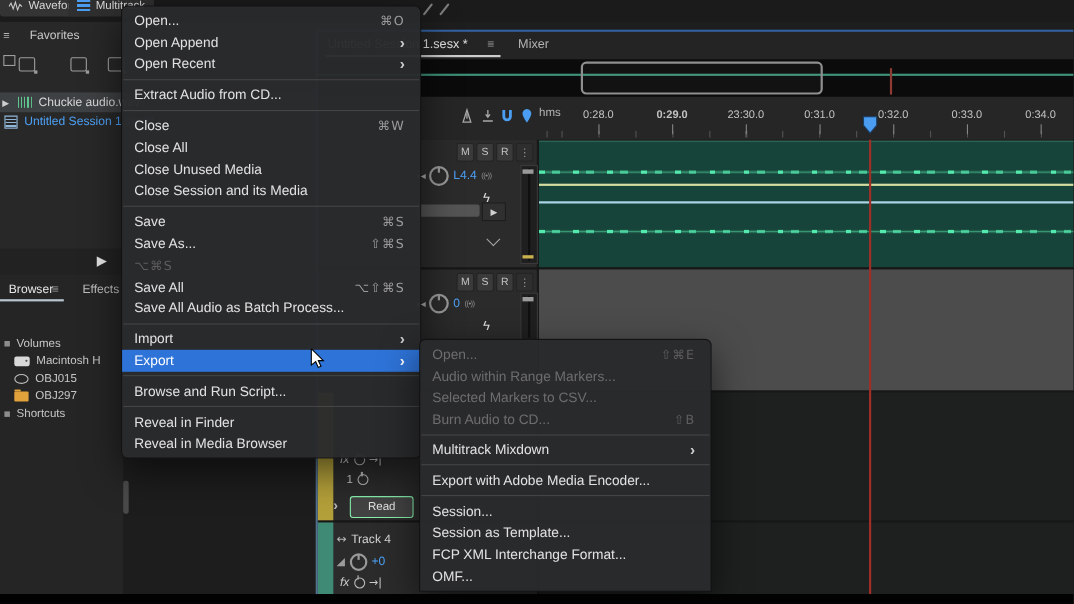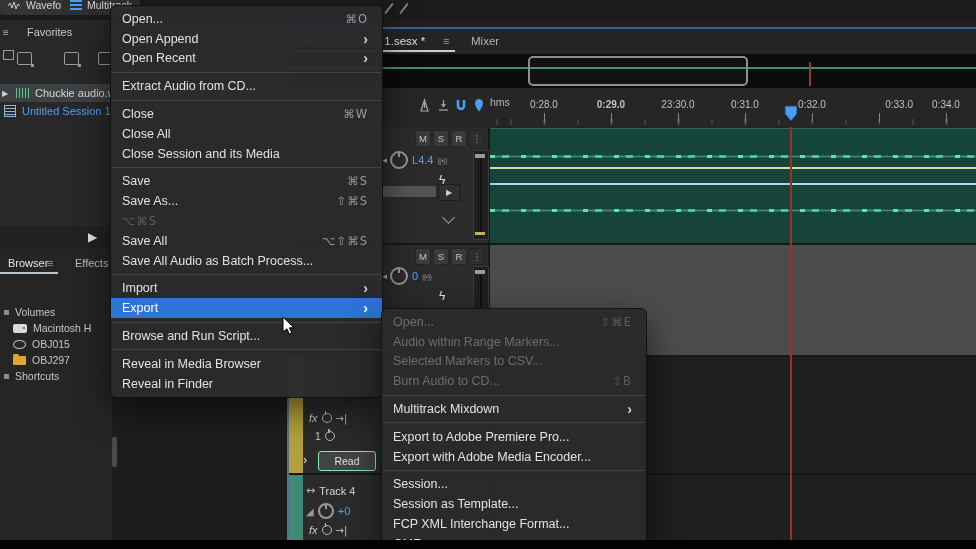--- a/index.html
+++ b/index.html
@@ -278,21 +278,21 @@
           <span class="tick-mark"></span>
         </span>
         <span class="tick" style="left: 456px;">
           <span class="tick-label">0:31.0</span>
           <span class="tick-mark"></span>
         </span>
         <span class="tick" style="left: 523px;">
           <span class="tick-label">0:32.0</span>
           <span class="tick-mark"></span>
         </span>
-        <span class="tick" style="left: 590px; text-align: right;">
+        <span class="tick" style="left: 590px;">
           <span class="tick-label">0:33.0</span>
           <span class="tick-mark"></span>
         </span>
         <span class="tick" style="left: 657px;">
           <span class="tick-label">0:34.0</span>
           <span class="tick-mark"></span>
         </span>
       </div>
     <svg class="ph-handle" width="15" height="18">
         <path d="M1 1 h12 v8 l-6 7 l-6 -7 Z" fill="#4a9df0" stroke="#1d3f66"></path>
@@ -412,20 +412,24 @@
       <div class="menu-row">
         <span class="mi-label">Close</span>
         <span class="shortcut">⌘W</span>
 
       </div>
       <div class="menu-row">
         <span class="mi-label">Close All</span>
 
       </div>
       <div class="menu-row">
+        <span class="mi-label">Close Unused Media</span>
+
+      </div>
+      <div class="menu-row">
         <span class="mi-label">Close Session and its Media</span>
 
       </div>
       <div class="menu-sep"></div>
       <div class="menu-row">
         <span class="mi-label">Save</span>
         <span class="shortcut">⌘S</span>
 
       </div>
       <div class="menu-row">
@@ -457,25 +461,25 @@
 
         <span class="mi-arrow">›</span>
       </div>
       <div class="menu-sep"></div>
       <div class="menu-row">
         <span class="mi-label">Browse and Run Script...</span>
 
       </div>
       <div class="menu-sep"></div>
       <div class="menu-row">
+        <span class="mi-label">Reveal in Finder</span>
+
+      </div>
+      <div class="menu-row">
         <span class="mi-label">Reveal in Media Browser</span>
-
-      </div>
-      <div class="menu-row">
-        <span class="mi-label">Reveal in Finder</span>
 
       </div>
     </div>
 
   <div class="menu export-menu">
 
   <div class="menu-row disabled">
         <span class="mi-label">Open...</span>
         <span class="shortcut">⇧⌘E</span>
 
@@ -494,24 +498,20 @@
 
       </div>
       <div class="menu-sep"></div>
       <div class="menu-row">
         <span class="mi-label">Multitrack Mixdown</span>
 
         <span class="mi-arrow">›</span>
       </div>
       <div class="menu-sep"></div>
       <div class="menu-row">
-        <span class="mi-label">Export to Adobe Premiere Pro...</span>
-
-      </div>
-      <div class="menu-row">
         <span class="mi-label">Export with Adobe Media Encoder...</span>
 
       </div>
       <div class="menu-sep"></div>
       <div class="menu-row">
         <span class="mi-label">Session...</span>
 
       </div>
       <div class="menu-row">
         <span class="mi-label">Session as Template...</span>

